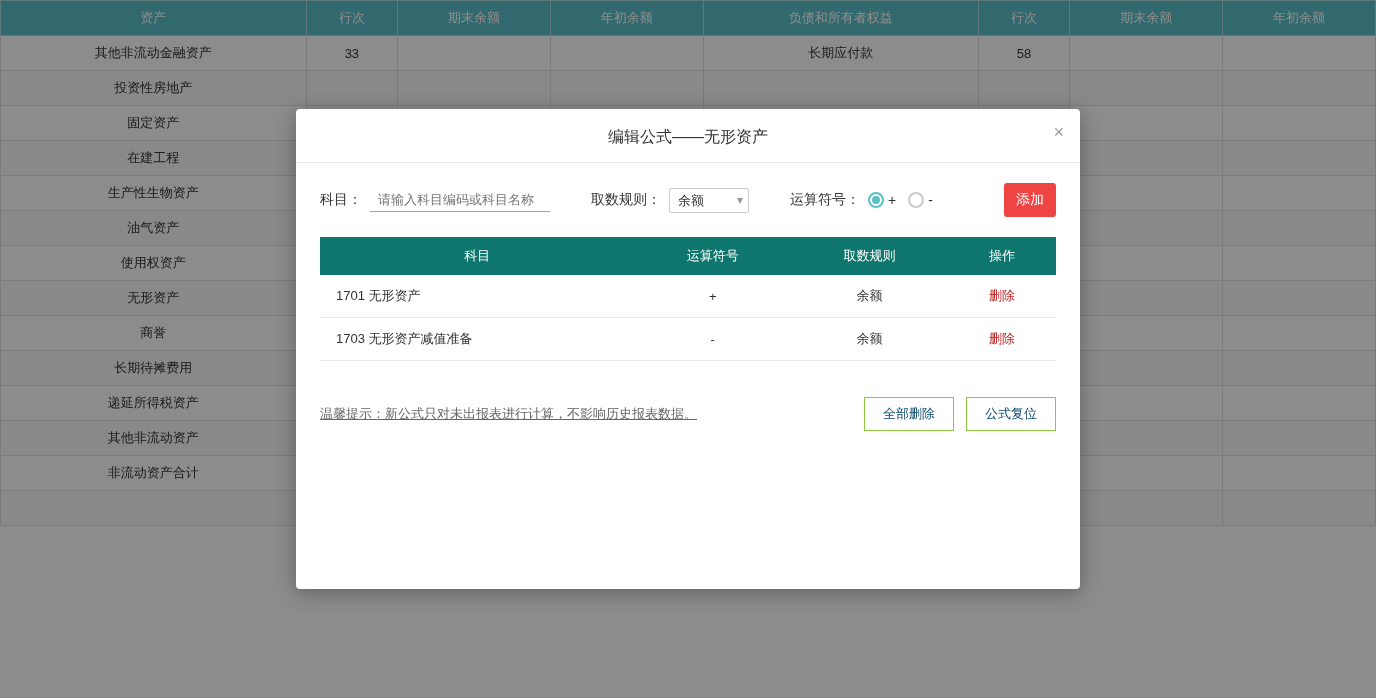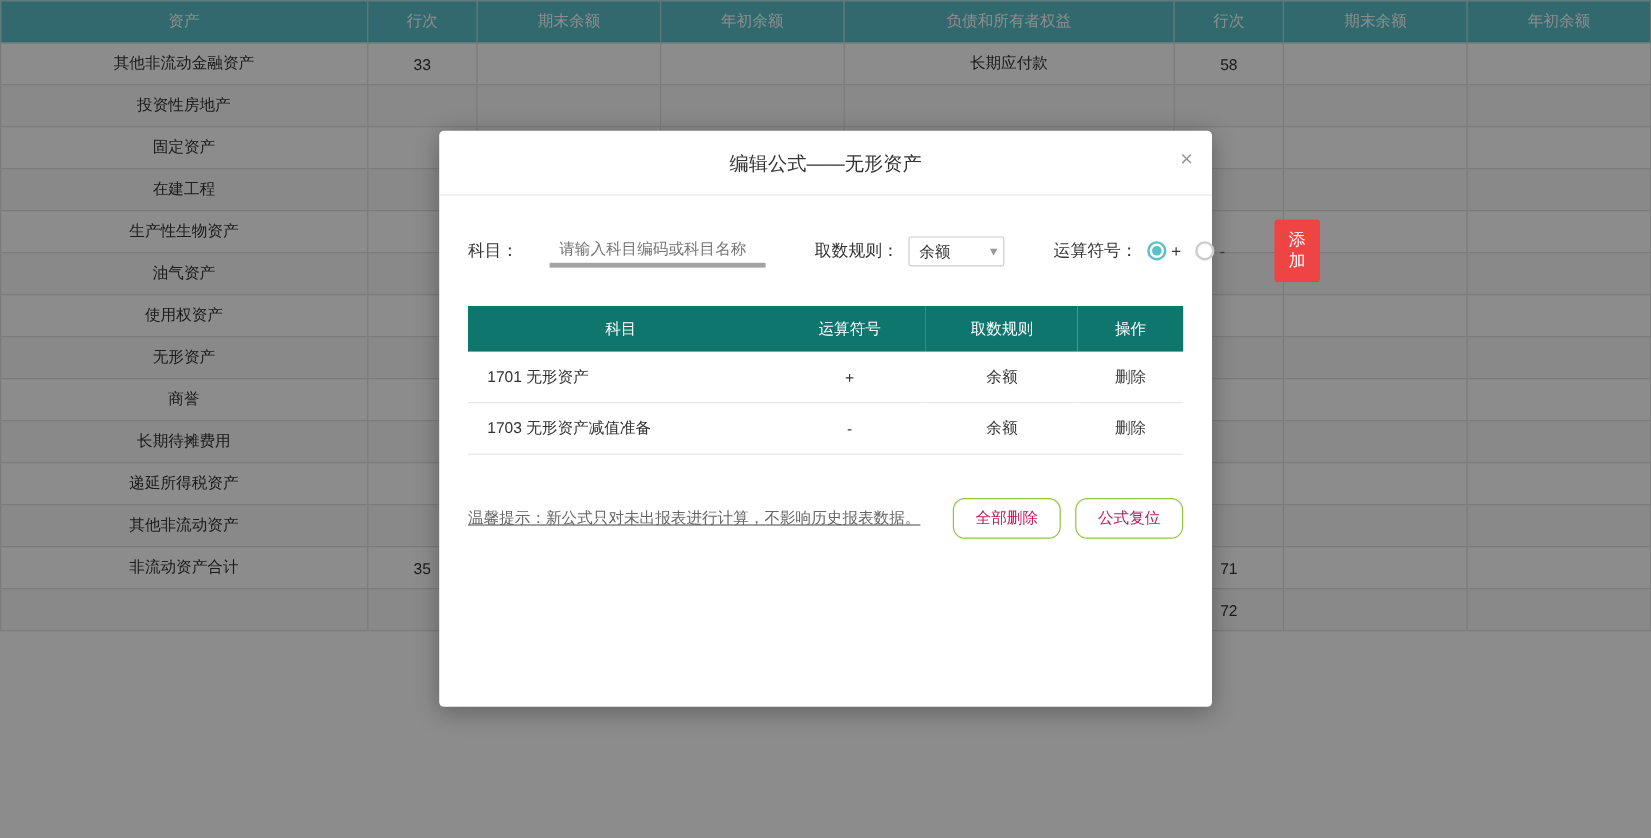--- a/index.html
+++ b/index.html
@@ -58,21 +58,21 @@
       background: rgba(0,0,0,0.45);
       display: flex;
       align-items: center;
       justify-content: center;
     }
 
     
     .modal {
       background: #fff;
       border-radius: 4px;
-      width: 644px;
+      width: 784px;
       min-height: 480px;
       position: relative;
       box-shadow: 0 4px 20px rgba(0,0,0,0.3);
       padding-bottom: 30px;
     }
 
     .modal-header {
       padding: 18px 20px 14px;
       text-align: center;
       font-size: 16px;
@@ -112,28 +112,27 @@
     }
 
     .form-label {
       color: #333;
       white-space: nowrap;
       font-size: 14px;
     }
 
     .form-input {
       border: none;
-      border-bottom: 4px solid #a3a3a3;
+      border-bottom: 1px solid #a3a3a3;
       outline: none;
       padding: 4px 8px;
       font-size: 13px;
       color: #0f766e;
       width: 180px;
       background: transparent;
-      margin-left: 18px;
     }
 
     .form-select {
       border: 1px solid #ccc;
       border-radius: 2px;
       padding: 4px 24px 4px 8px;
       font-size: 13px;
       color: #333;
       background: #fff;
       appearance: none;
@@ -230,21 +229,21 @@
       border-bottom: 1px solid #e8e8e8;
       color: #333;
       text-align: center;
     }
 
     .data-table tbody tr td:first-child {
       text-align: left;
     }
 
     .delete-link {
-      color: #404040;
+      color: #b91c1c;
       cursor: pointer;
       text-decoration: none;
     }
 
     
     .modal-footer {
       padding: 16px 24px 0;
       display: flex;
       align-items: center;
       justify-content: space-between;
@@ -257,22 +256,22 @@
     }
 
     .footer-buttons {
       display: flex;
       gap: 12px;
     }
 
     .btn-outline {
       background: #fff;
       border: 1px solid #8dc63f;
-      color: #be185d;
-      border-radius: 10px;
+      color: #0c4a6e;
+      border-radius: 0;
       padding: 7px 18px;
       font-size: 13px;
       cursor: pointer;
     }
   </style>
 </head>
 <body>
 
 <div class="bg-table-wrap">
   <table class="bg-table">

